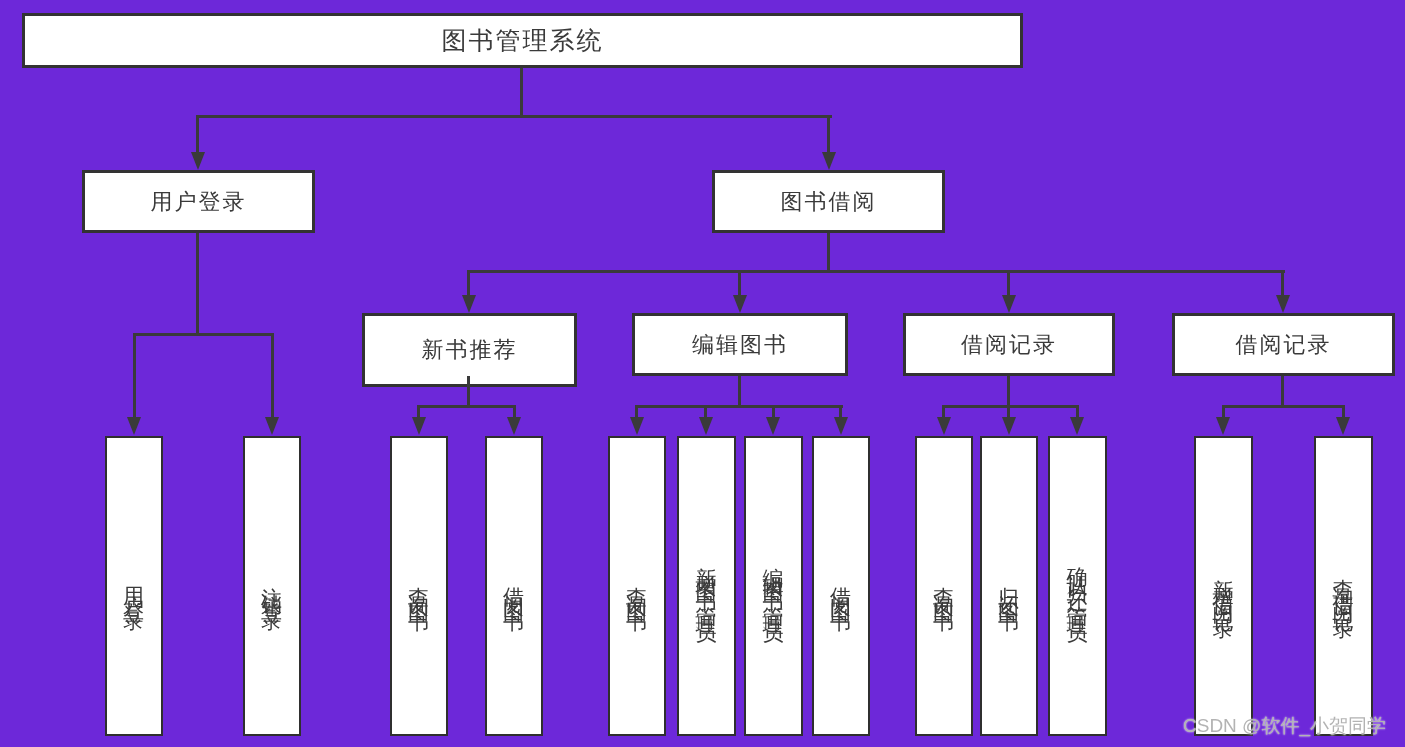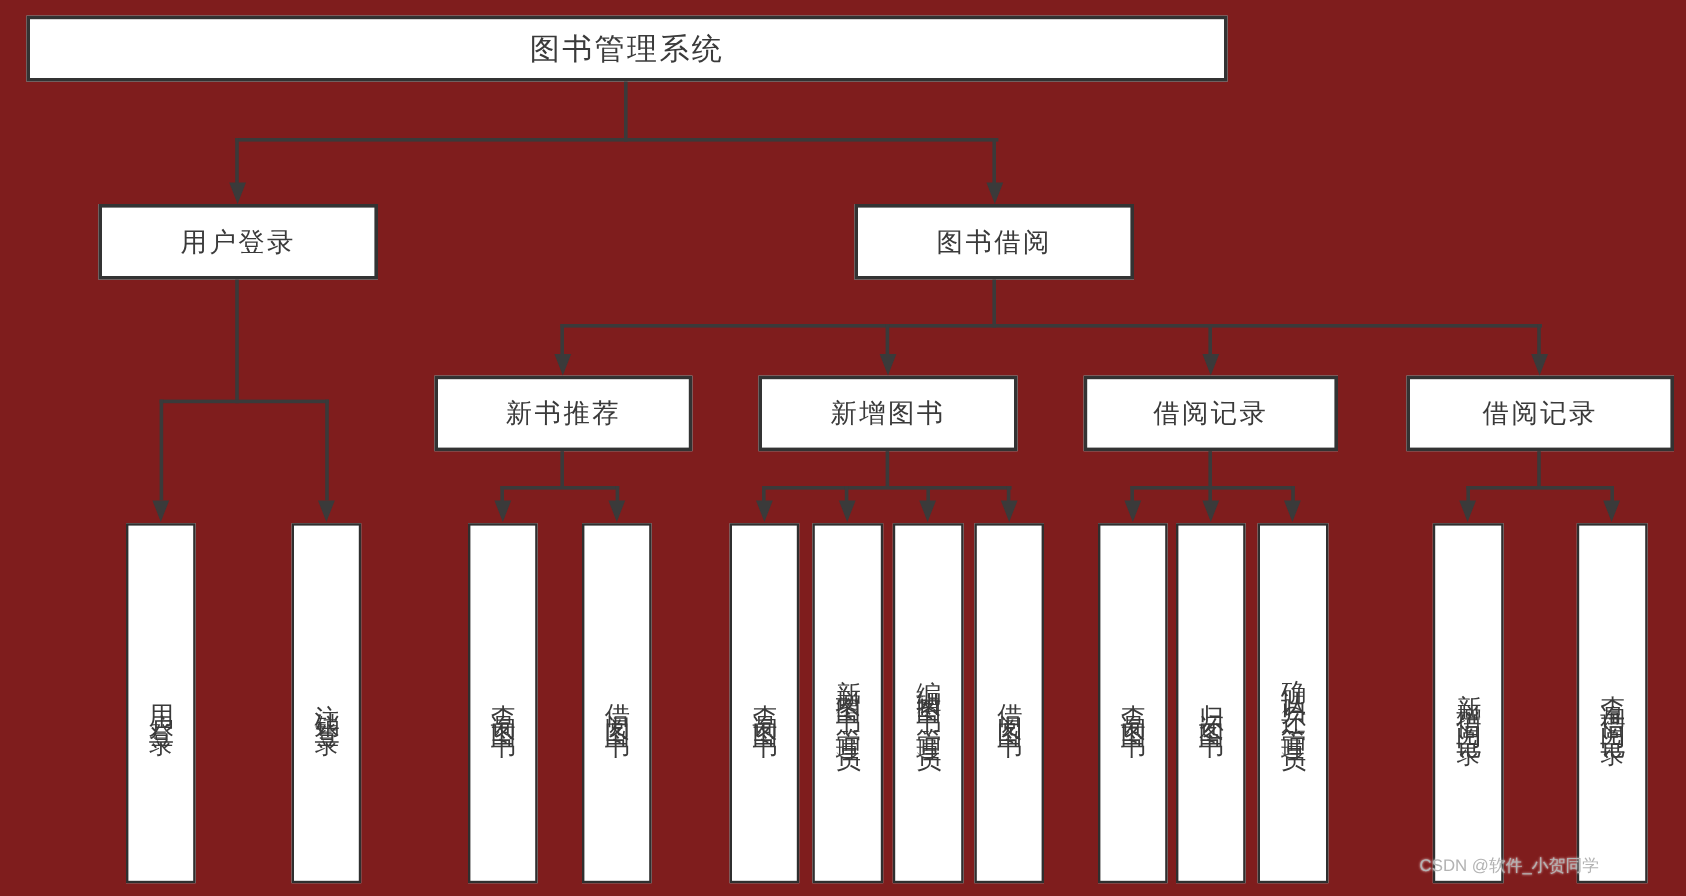--- a/index.html
+++ b/index.html
@@ -1,17 +1,17 @@
 <!DOCTYPE html>
 <html><head>
 <meta charset="utf-8">
 <style>
   html,body { margin:0; padding:0; background:#ffffff; }
   .canvas {
-    position:relative; width:1405px; height:747px; background:#7f1d1d;
+    position:relative; width:1405px; height:747px; background:#6d28d9;
     font-family:"Liberation Sans","DejaVu Sans",sans-serif; color:#333333;
     overflow:hidden;
   }
   .box {
     position:absolute; box-sizing:border-box; background:#ffffff;
     border:3px solid #333333; display:flex; align-items:center; justify-content:center;
   }
   .box span { color:#3a3a3a; }
   .lvl span { font-size:22px; letter-spacing:2px; }
   .root span { font-size:25px; letter-spacing:2px; }
@@ -21,45 +21,45 @@
     font-size:21px; letter-spacing:8px; line-height:1;
   }
   .hl { position:absolute; display:block; height:3px; background:#3a3a3a; }
   .vl { position:absolute; display:block; width:3px;  background:#3a3a3a; }
   .ar {
     position:absolute; display:block; width:0; height:0;
     border-left:7px solid transparent; border-right:7px solid transparent;
     border-top:18px solid #3a3a3a;
   }
   .watermark {
-    position:absolute; left:1183px; top:713px; font-size:14px;
+    position:absolute; left:1183px; top:713px; font-size:19px;
     color:#b3b3b3; text-shadow:0 0 2px #ffffff; white-space:nowrap;
   }
 </style>
 </head>
 <body>
 
 <div class="canvas">
 
   <div class="box root" style="left:22px;top:13px;width:1001px;height:55px">
     <span>图书管理系统</span>
   </div>
 
   <div class="box lvl" style="left:82px;top:170px;width:233px;height:63px">
     <span>用户登录</span>
   </div>
   <div class="box lvl" style="left:712px;top:170px;width:233px;height:63px">
     <span>图书借阅</span>
   </div>
 
-  <div class="box lvl" style="left:362px;top:313px;width:215px;height:63px">
+  <div class="box lvl" style="left:362px;top:313px;width:215px;height:74px">
     <span>新书推荐</span>
   </div>
   <div class="box lvl" style="left:632px;top:313px;width:216px;height:63px">
-    <span>新增图书</span>
+    <span>编辑图书</span>
   </div>
   <div class="box lvl" style="left:903px;top:313px;width:212px;height:63px">
     <span>借阅记录</span>
   </div>
   <div class="box lvl" style="left:1172px;top:313px;width:223px;height:63px">
     <span>借阅记录</span>
   </div>
 
   <div class="box leaf" style="left:105px;top:436px;width:58px;height:300px">
     <span>用户登录</span>

